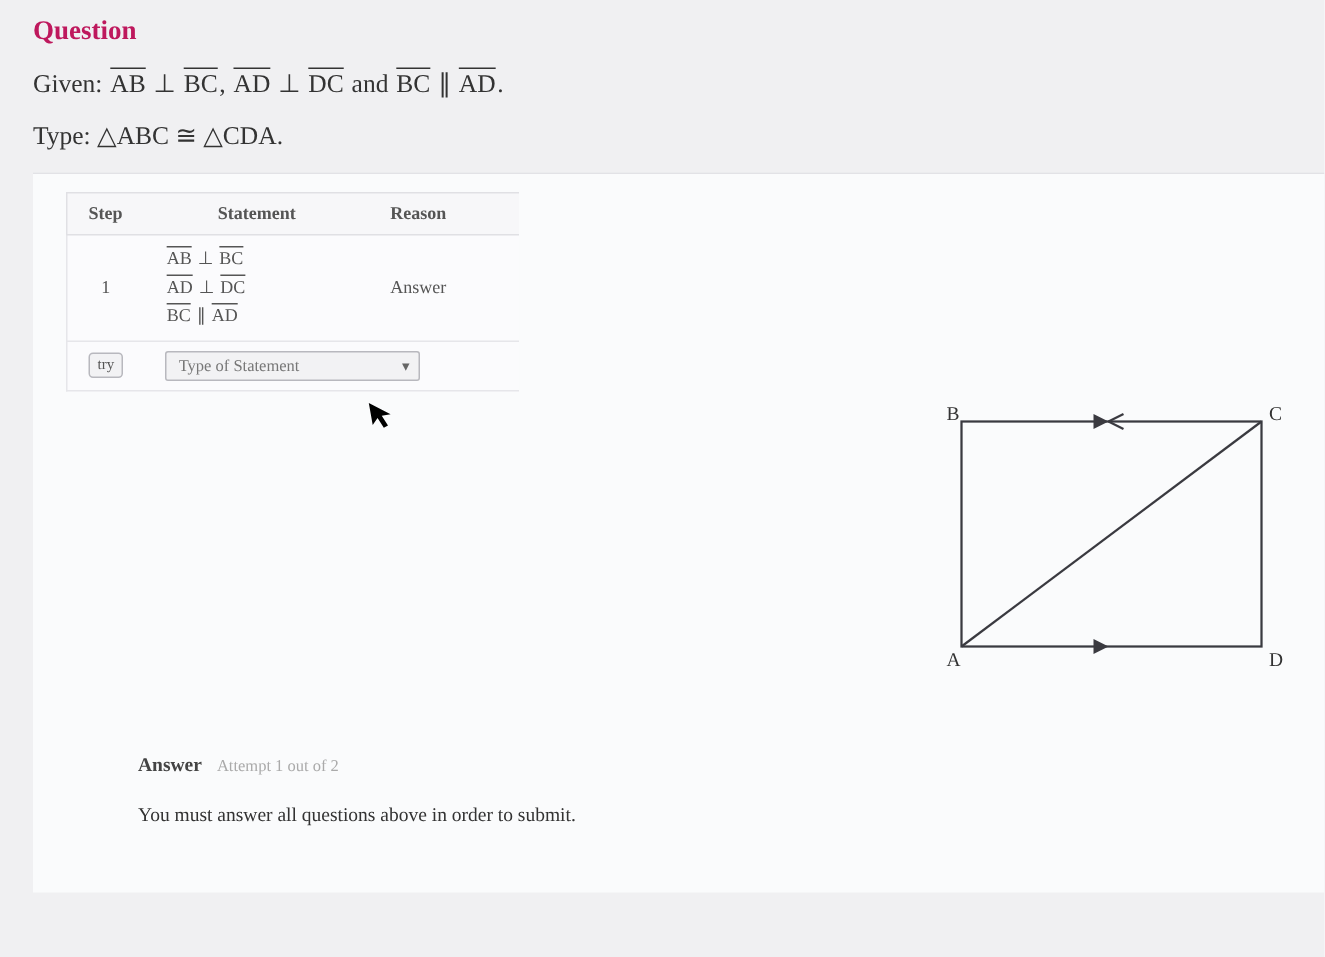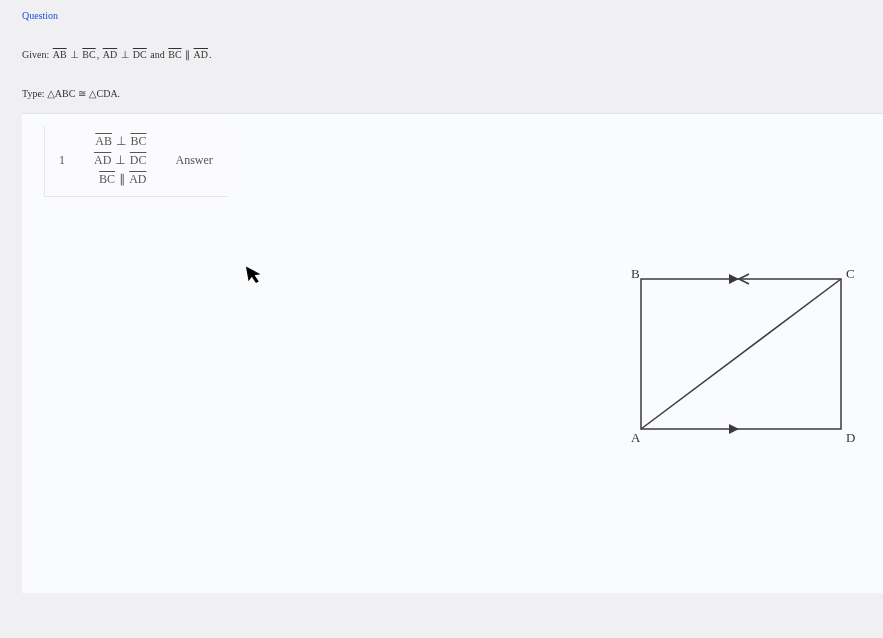--- a/index.html
+++ b/index.html
@@ -7,31 +7,30 @@
       font-family: Georgia, 'Times New Roman', serif;
       background: #f0f0f2;
       color: #333;
       width: 883px;
       height: 638px;
       padding: 10px 12px 10px 22px;
       position: relative;
       overflow: hidden;
     }
     .question-header {
-      font-weight: normal;
-      font-size: 10px;
-      color: #1d4ed8;
+      font-weight: bold;
+      font-size: 18px;
+      color: #be185d;
       margin-bottom: 14px;
     }
     .given-line, .prove-line {
-      font-size: 10px;
+      font-size: 17px;
       color: #333;
       margin-bottom: 14px;
       font-family: 'Times New Roman', serif;
-      margin-top: 28px;
     }
     .overline {
       text-decoration: overline;
       padding: 0 1px;
     }
     .content-panel {
       background: #fafbfc;
       border-top: 1px solid #e2e2e6;
       margin: 0 -12px 0 0;
       padding: 12px 12px 12px 22px;
@@ -53,21 +52,21 @@
       background: #f7f7f9;
     }
     table.proof th:first-child { border-left: 1px solid #e0e0e4; }
     table.proof td {
       padding: 6px 14px;
       border-bottom: 1px solid #e6e6ea;
       vertical-align: middle;
       background: #fbfbfd;
     }
     table.proof td:first-child { border-left: 1px solid #e6e6ea; text-align:center; }
-    .statement-cell { font-family: 'Times New Roman', serif; text-align:right; line-height:1.6;}
+    .statement-cell { font-family: 'Times New Roman', serif; text-align:left; line-height:1.6;}
     .step-row2 td { padding: 4px 8px; }
     .try-btn {
       display: inline-block;
       border: 1px solid #b8b8be;
       background: #f2f2f4;
       padding: 2px 5px;
       font-size: 10px;
       border-radius: 3px;
       cursor: pointer;
       color:#555;
@@ -133,28 +132,41 @@
   <span>Given: </span><span class="overline">AB</span><span> ⊥ </span><span class="overline">BC</span><span>, </span><span class="overline">AD</span><span> ⊥ </span><span class="overline">DC</span><span> and </span><span class="overline">BC</span><span> ∥ </span><span class="overline">AD</span><span>.</span>
 </div>
 
 <div class="prove-line">
   <span>Type: </span><span>△ABC</span><span> ≅ </span><span>△CDA</span><span>.</span>
 </div>
 
 <div class="content-panel">
   <table class="proof">
     <tbody>
+        <tr>
+      <th>Step</th>
+      <th style="min-width:150px;text-align:center;">Statement</th>
+      <th style="min-width:100px;">Reason</th>
+    </tr>
     <tr>
       <td>1</td>
       <td class="statement-cell">
         <div><span class="overline">AB</span><span> ⊥ </span><span class="overline">BC</span></div>
         <div><span class="overline">AD</span><span> ⊥ </span><span class="overline">DC</span></div>
         <div><span class="overline">BC</span><span> ∥ </span><span class="overline">AD</span></div>
       </td>
       <td>Answer</td>
+    </tr>
+    <tr class="step-row2">
+      <td>
+        <span class="try-btn">try</span>
+      </td>
+      <td colspan="2">
+        <span class="type-select">Type of Statement</span>
+      </td>
     </tr>
   </tbody>
     </table>
 
   <span class="cursor-arrow">
     <svg width="18" height="22" viewBox="0 0 18 22">
         <path d="M1 1 L1 16 L5 12 L8 19 L11 18 L8 11 L14 11 Z" fill="#000"></path>
       </svg>
   </span>
 
@@ -166,13 +178,18 @@
       <path d="M118 15 L128 10 M118 15 L128 20" stroke="#3a3a40" stroke-width="1.5" fill="none" transform="translate(0,0)"></path>
       <polygon points="118,15 108,10 108,20" fill="#3a3a40"></polygon>
       <polygon points="118,165 108,160 108,170" fill="#3a3a40"></polygon>
       <text x="10" y="14" font-size="13" fill="#333">B</text>
       <text x="225" y="14" font-size="13" fill="#333">C</text>
       <text x="10" y="178" font-size="13" fill="#333">A</text>
       <text x="225" y="178" font-size="13" fill="#333">D</text>
     </svg>
   </div>
 
+  <div class="answer-area">
+    <span class="answer-label">Answer</span>
+    <span class="attempt-text">Attempt 1 out of 2</span>
+    <div class="submit-msg">You must answer all questions above in order to submit.</div>
+  </div>
 </div>
 
 </body></html>

